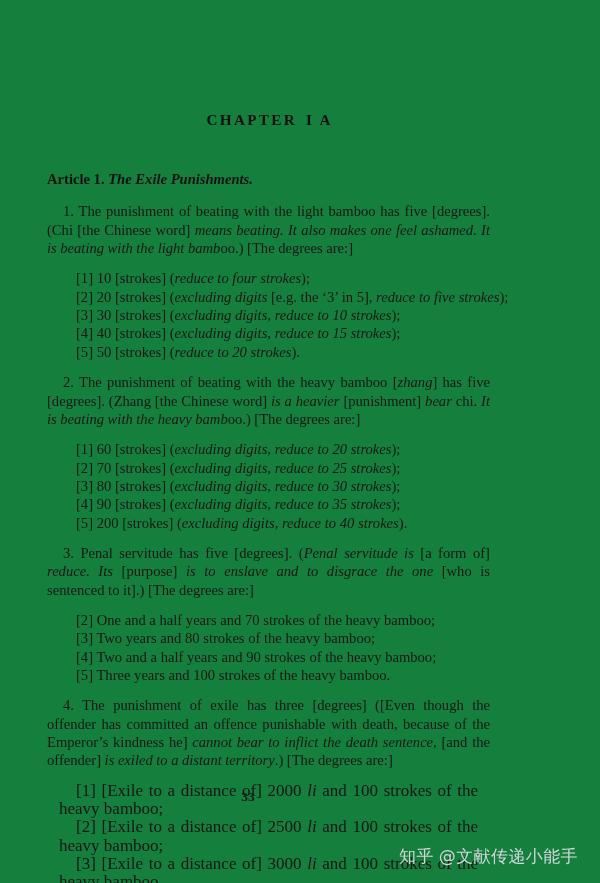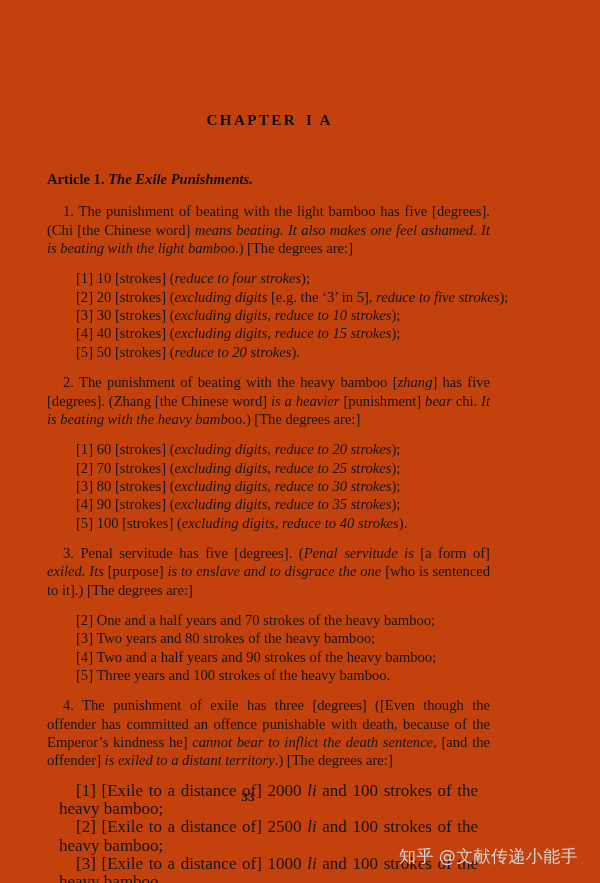--- a/index.html
+++ b/index.html
@@ -14,21 +14,21 @@
     font-family: "Liberation Serif", "DejaVu Serif", serif;
     color: #161616;
     overflow: hidden;
   }
 
   #page {
     position: absolute;
     left: 0; top: 0;
     width: 600px;
     height: 883px;
-    background: #c2410c;
+    background: #15803d;
   }
 
   
   .content {
     position: absolute;
     left: 47px;
     top: 0;
     width: 443px;
   }
 
@@ -144,38 +144,38 @@
       <div class="row"><span class="num">[5]</span> <span>50 [strokes] (</span><i>reduce to 20 strokes</i><span>).</span></div>
     </div>
 
     <p class="para run"><span class="ind"></span><span>2.</span> <span>The punishment of beating with the heavy bamboo [</span><i>zhang</i><span>] has five [degrees]. (Zhang [the Chinese word]</span> <i>is a heavier</i> <span>[punishment]</span> <i>bear</i> <span>chi.</span> <i>It is beating with the heavy bamb</i><span>oo.) [The degrees are:]</span></p>
 
     <div class="lst">
       <div class="row"><span class="num">[1]</span> <span>60 [strokes] (</span><i>excluding digits, reduce to 20 strokes</i><span>);</span></div>
       <div class="row"><span class="num">[2]</span> <span>70 [strokes] (</span><i>excluding digits, reduce to 25 strokes</i><span>);</span></div>
       <div class="row"><span class="num">[3]</span> <span>80 [strokes] (</span><i>excluding digits, reduce to 30 strokes</i><span>);</span></div>
       <div class="row"><span class="num">[4]</span> <span>90 [strokes] (</span><i>excluding digits, reduce to 35 strokes</i><span>);</span></div>
-      <div class="row"><span class="num">[5]</span> <span>100 [strokes] (</span><i>excluding digits, reduce to 40 strokes</i><span>).</span></div>
+      <div class="row"><span class="num">[5]</span> <span>200 [strokes] (</span><i>excluding digits, reduce to 40 strokes</i><span>).</span></div>
     </div>
 
-    <p class="para run"><span class="ind"></span><span>3.</span> <span>Penal servitude has five [degrees]. (</span><i>Penal servitude is</i> <span>[a form of]</span> <i>exiled. Its</i> <span>[purpose]</span> <i>is to enslave and to disgrace the one</i> <span>[who is sentenced to it].) [The degrees are:]</span></p>
+    <p class="para run"><span class="ind"></span><span>3.</span> <span>Penal servitude has five [degrees]. (</span><i>Penal servitude is</i> <span>[a form of]</span> <i>reduce. Its</i> <span>[purpose]</span> <i>is to enslave and to disgrace the one</i> <span>[who is sentenced to it].) [The degrees are:]</span></p>
 
     <div class="lst">
       <div class="row"><span class="num">[2]</span> <span>One and a half years and 70 strokes of the heavy bamboo;</span></div>
       <div class="row"><span class="num">[3]</span> <span>Two years and 80 strokes of the heavy bamboo;</span></div>
       <div class="row"><span class="num">[4]</span> <span>Two and a half years and 90 strokes of the heavy bamboo;</span></div>
       <div class="row"><span class="num">[5]</span> <span>Three years and 100 strokes of the heavy bamboo.</span></div>
     </div>
 
     <p class="para run"><span class="ind"></span><span>4.</span> <span>The punishment of exile has three [degrees] ([Even though the offender has committed an offence punishable with death, because of the Emperor’s kindness he]</span> <i>cannot bear to inflict the death sentence,</i> <span>[and the offender]</span> <i>is exiled to a distant territory</i><span>.) [The degrees are:]</span></p>
 
     <div class="lst">
       <div class="rowj"><span class="num">[1]</span> <span>[Exile to a distance of] 2000</span> <i>li</i> <span>and 100 strokes of the heavy bamboo;</span></div>
       <div class="rowj"><span class="num">[2]</span> <span>[Exile to a distance of] 2500</span> <i>li</i> <span>and 100 strokes of the heavy bamboo;</span></div>
-      <div class="rowj"><span class="num">[3]</span> <span>[Exile to a distance of] 1000</span> <i>li</i> <span>and 100 strokes of the heavy bamboo.</span></div>
+      <div class="rowj"><span class="num">[3]</span> <span>[Exile to a distance of] 3000</span> <i>li</i> <span>and 100 strokes of the heavy bamboo.</span></div>
     </div>
 
   </div>
 
   <div class="page-number">33</div>
 
   <div class="watermark">
     <span class="logo">知乎</span><span>@文献传递小能手</span>
   </div>
 

